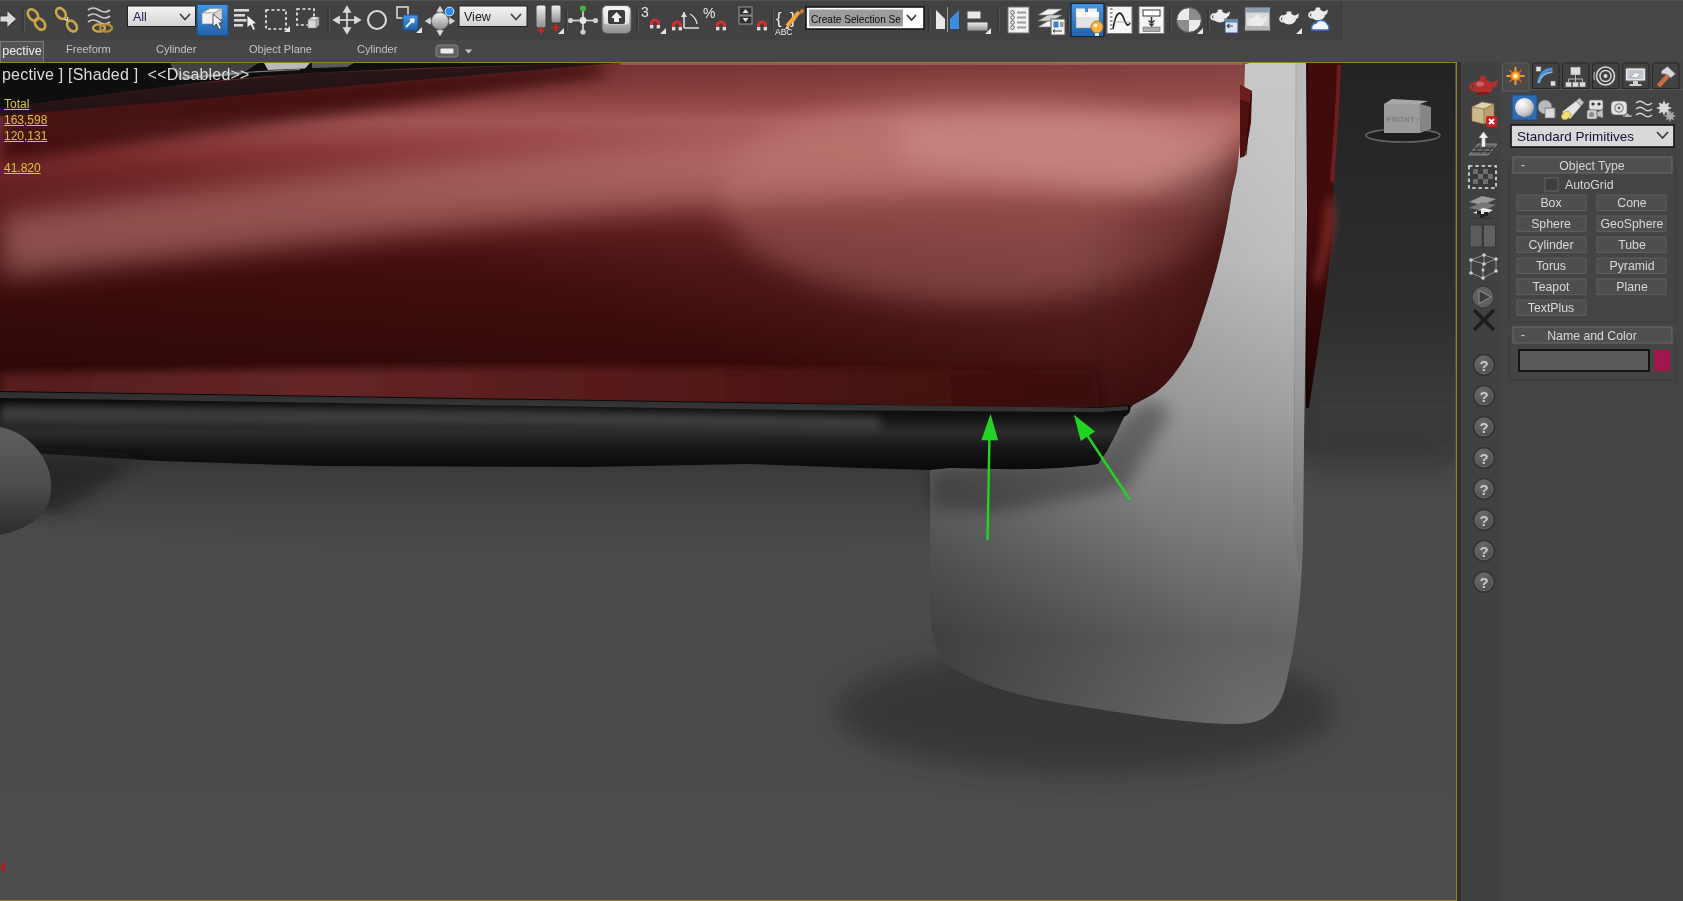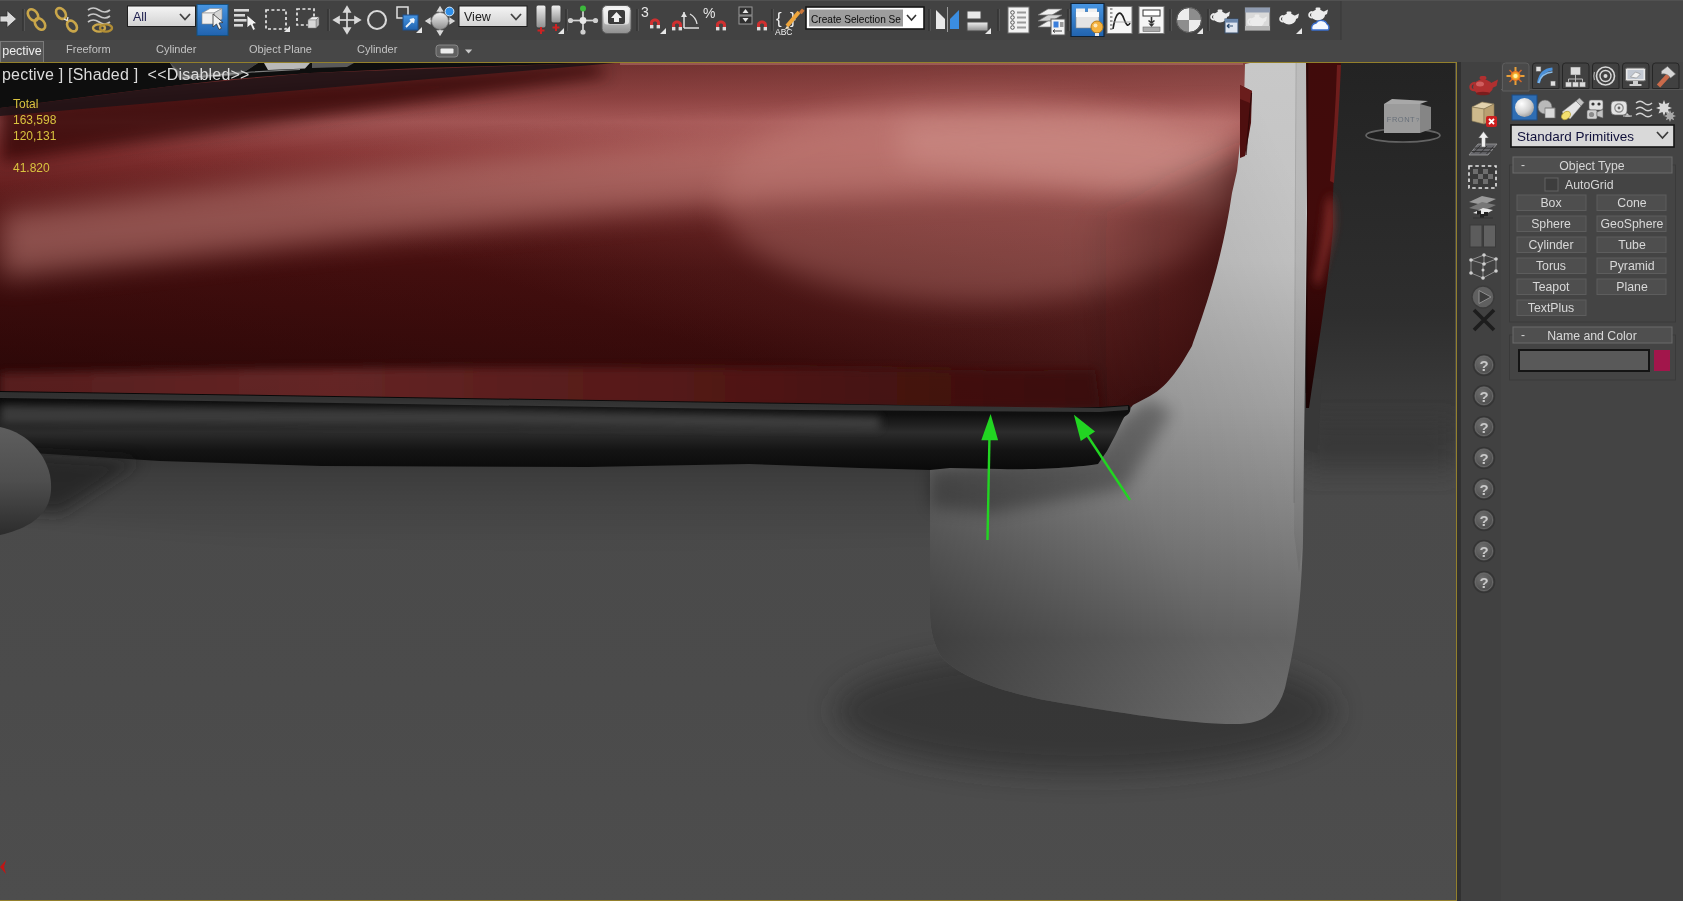--- a/index.html
+++ b/index.html
@@ -10,21 +10,21 @@
   #toolbar { left:0; top:0; width:1683px; height:40px; background:#be185d; }
   #tbicons { left:0; top:0; width:1341px; height:40px; background:#424242; }
   #ribbon { left:0; top:40px; width:1683px; height:22px; background:#474747; }
   .rtab { position:absolute; top:3px; font-size:11px; color:#c3c3c3; }
   #activetab { left:0; top:41px; width:44px; height:21px; background:#545454;
     border:1px solid #7a7a7a; border-bottom:none; color:#efefef; font-size:12.5px;
     text-align:center; line-height:19px; }
   #vp { left:0; top:62px; width:1457px; height:839px; border:1px solid #93802c; border-left:none;
     background:#4b4b4b; overflow:hidden; }
   #vplabel { left:2px; top:3px; font-size:16px; color:#dcdcdc; letter-spacing:0.2px; }
-  .stat { position:absolute; left:13px; font-size:12px; color:#d9c33f; }
+  .stat { position:absolute; left:4px; font-size:12px; color:#d9c33f;text-decoration:underline; }
   #strip { left:1457px; top:62px; width:44px; height:839px; background:#414141;
     border-left:4px solid #313131; }
   #panel { left:1501px; top:62px; width:182px; height:839px; background:#444444; }
 </style>
 </head>
 <body>
 <div id="root">
   <div class="abs" id="toolbar">
       <div class="abs" id="tbicons"></div>
     <svg class="abs" width="1683" height="40" style="left:0;top:0">

